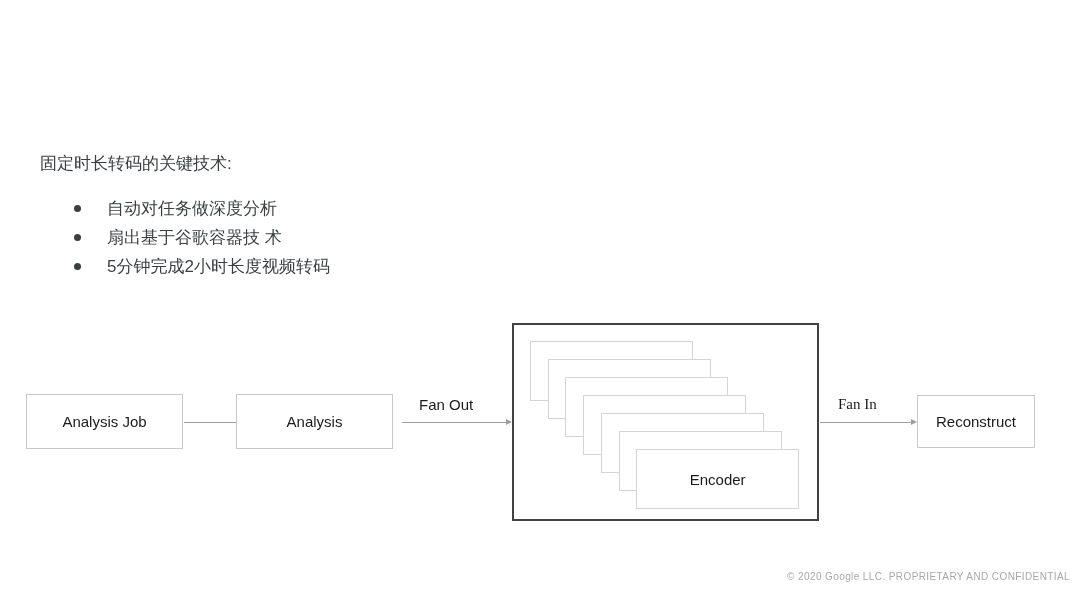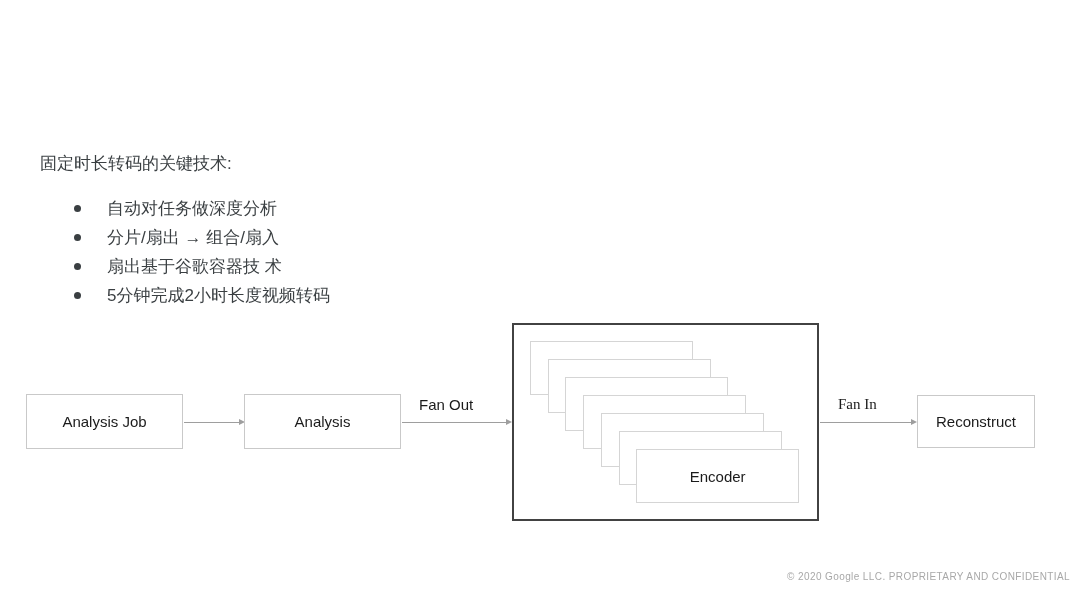--- a/index.html
+++ b/index.html
@@ -67,36 +67,36 @@
     background: #ffffff;
     border: 1px solid #c9c9c9;
     display: flex;
     align-items: center;
     justify-content: center;
     font-size: 15px;
     color: #1b1b1b;
     box-sizing: border-box;
   }
   .node-job         { left: 26px;  top: 394px; width: 157px; height: 55px; }
-  .node-analysis    { left: 244px; top: 394px; width: 157px; height: 55px; }
+  .node-analysis    { left: 236px; top: 394px; width: 157px; height: 55px; }
   .node-reconstruct { left: 917px; top: 395px; width: 118px; height: 53px; }
   .container-box {
     position: absolute;
     left: 512px;
     top: 323px;
     width: 307px;
     height: 198px;
     border: 2px solid #424242;
     background: #ffffff;
     box-sizing: border-box;
   }
   .stack-card {
     position: absolute;
     width: 163px;
-    height: 54px;
+    height: 60px;
     background: #ffffff;
     border: 1px solid #d5d5d5;
     box-sizing: border-box;
     display: flex;
     align-items: center;
     justify-content: center;
     font-size: 15px;
     color: #1b1b1b;
   }
   .arrow {
@@ -139,21 +139,20 @@
 </head>
 <body>
 
 <div class="slide">
 
 
   <div class="subtitle">固定时长转码的关键技术:</div>
 
   <ul class="bullets">
     <li>自动对任务做深度分析</li>
-    <li>分片/扇出 → 组合/扇入</li>
     <li>扇出基于谷歌容器技 术</li>
     <li>5分钟完成2小时长度视频转码</li>
   </ul>
 
   <div class="node node-job">Analysis Job</div>
 
   <div class="arrow arrow-1"></div>
 
   <div class="node node-analysis">Analysis</div>
 

